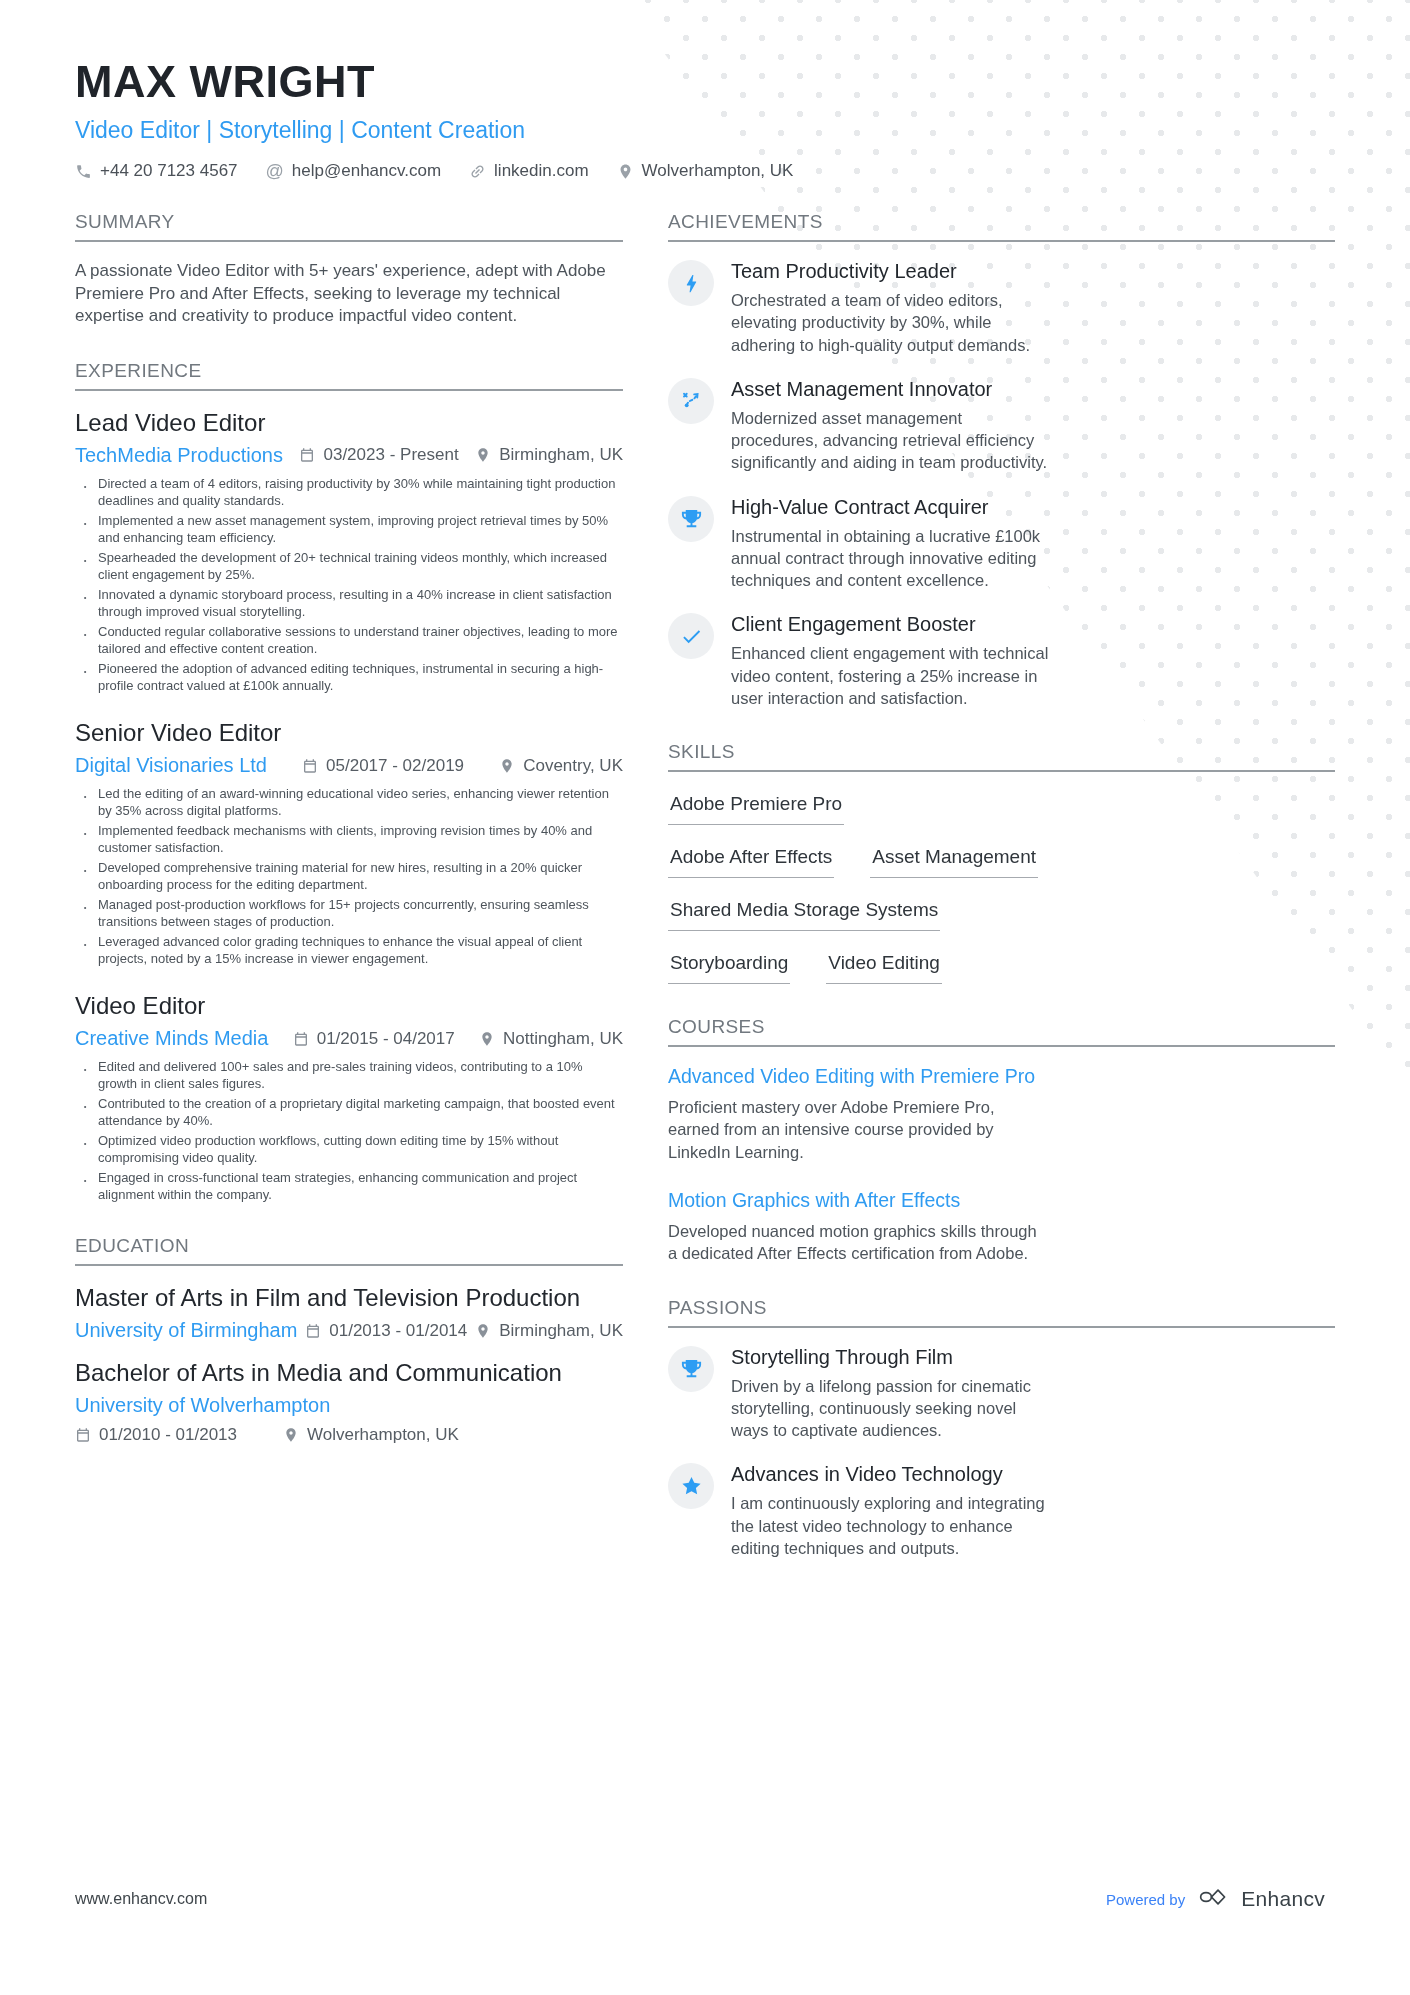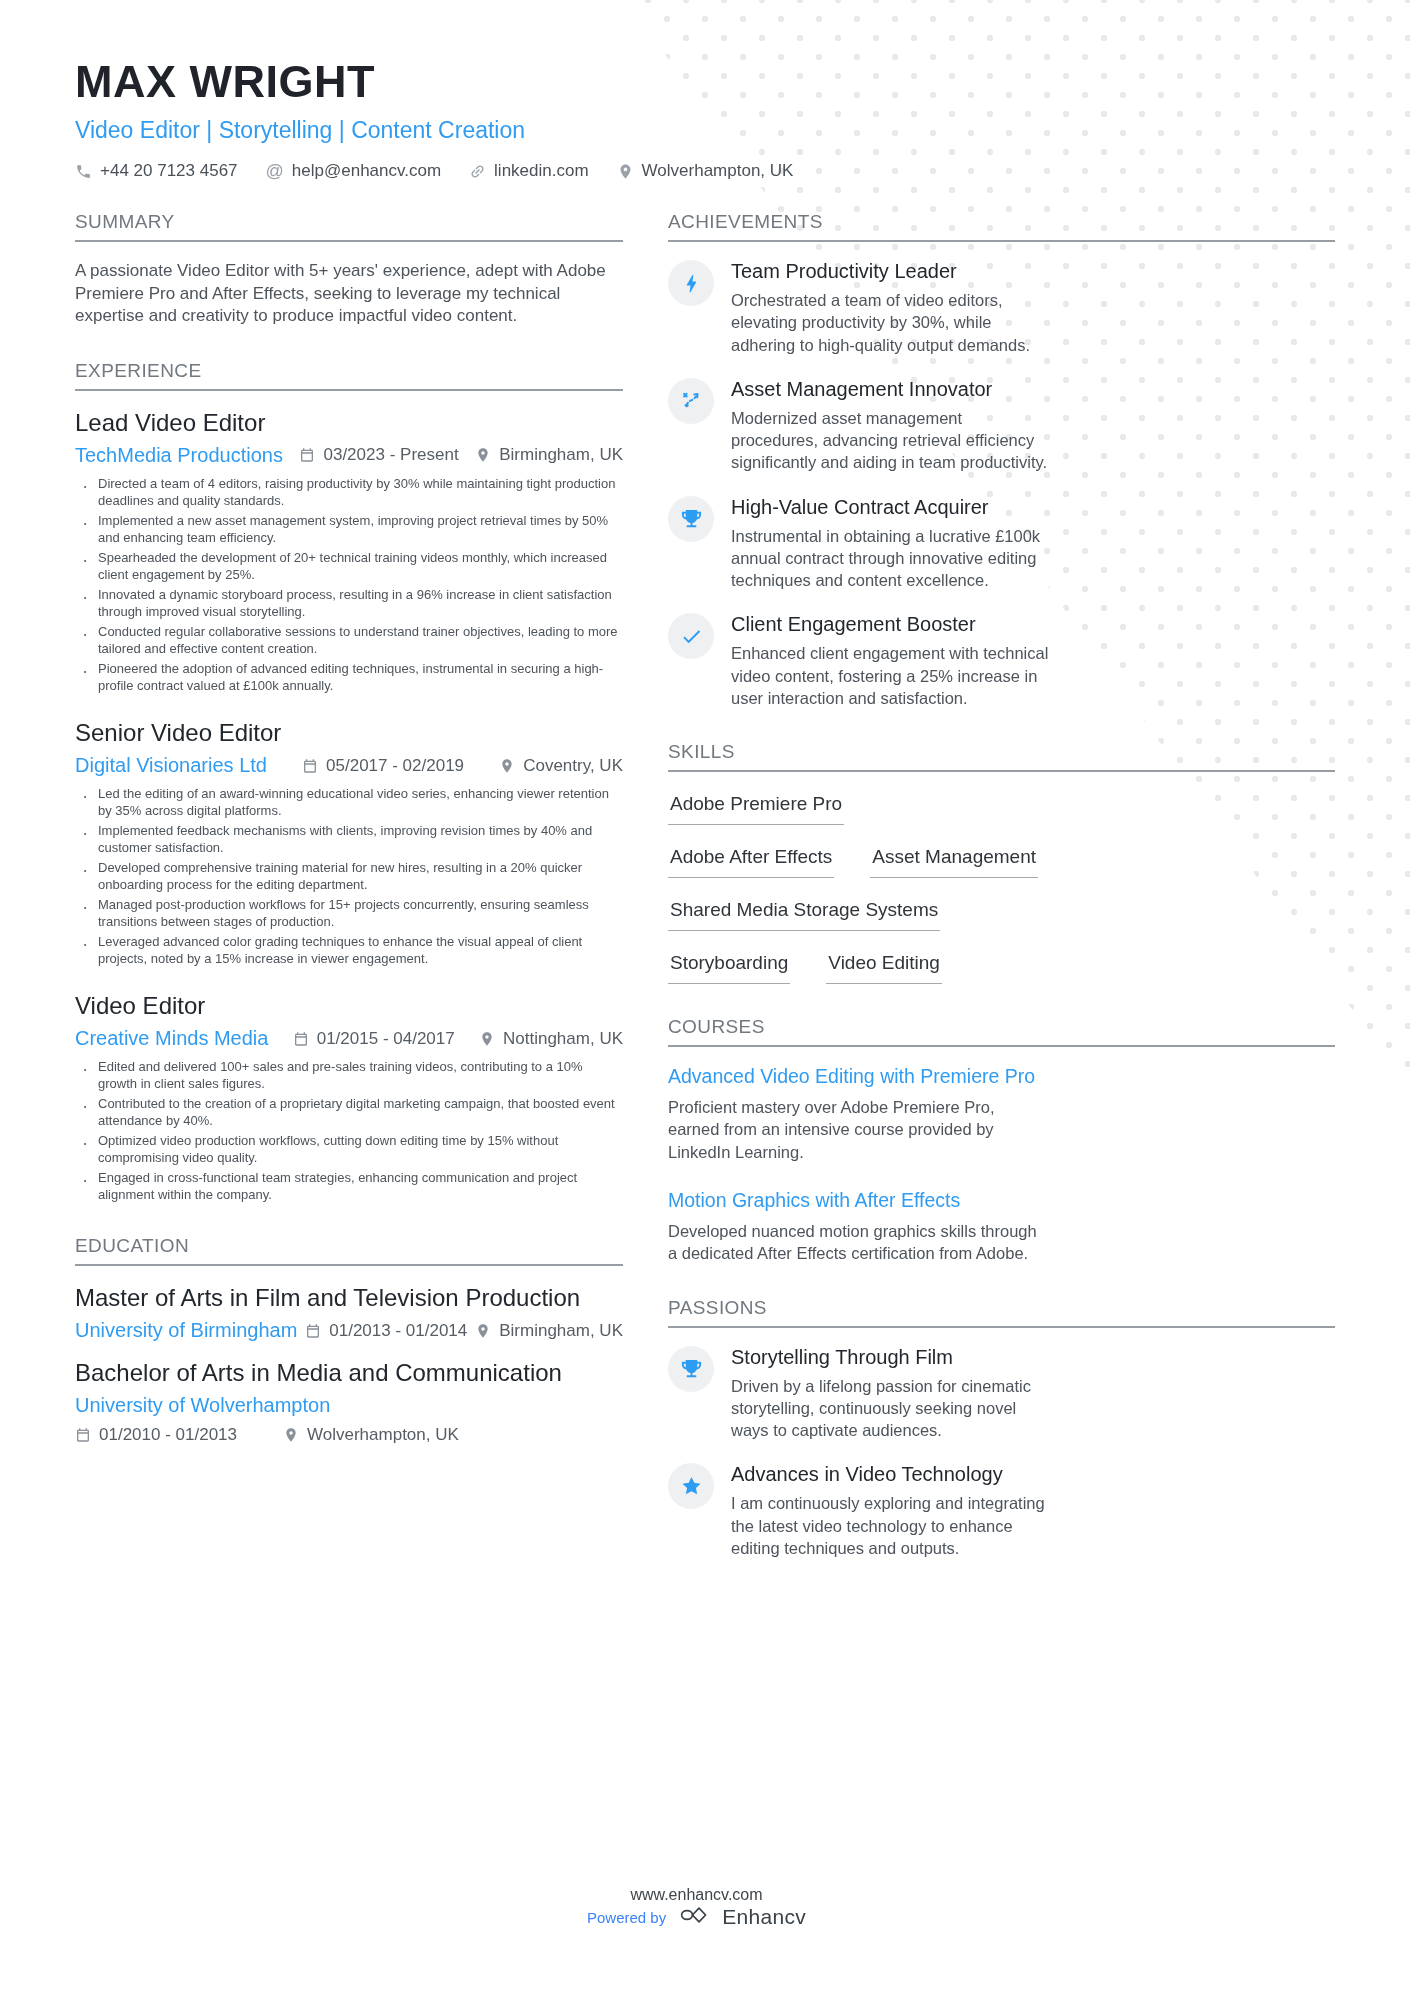--- a/index.html
+++ b/index.html
@@ -69,21 +69,21 @@
   
   .skills-wrap { display:flex; flex-wrap:wrap; column-gap:36px; row-gap:21px; max-width:372px; padding-top:3px; }
   .skill { font-size:19px; color:#2f353b; padding:0 2px 9px 2px; border-bottom:1px solid #a6aaaf; white-space:nowrap; }
 
   
   .course { margin-bottom:26px; max-width:374px; }
   .course-title { font-size:19.5px; font-weight:500; color:#2f9bf1; margin:0 0 8px 0; }
   .course-text { font-size:16.5px; line-height:1.35; color:#4d545b; margin:0; }
 
   
-  .footer { position:absolute; left:75px; right:92px; top:1886px; display:flex; justify-content:center; align-items:center; z-index:1;flex-direction:column; }
+  .footer { position:absolute; left:75px; right:85px; top:1886px; display:flex; justify-content:space-between; align-items:center; z-index:1; }
   .site { font-size:16px; color:#3e454a; }
   .powered { display:flex; align-items:center; gap:11px; }
   .powered-label { font-size:15px; color:#3b82f6; }
   .brand-logo svg { width:34px; height:22px; stroke:#394248; stroke-width:2.2; fill:none; stroke-linejoin:round; }
   .brand { font-size:21px; font-weight:500; color:#394248; letter-spacing:.3px; }
 </style>
 </head>
 <body>
 
 <div class="page">
@@ -146,21 +146,21 @@
                 <svg viewBox="0 0 24 24">
                     <path d="M12 2C8.1 2 5 5.1 5 9c0 5.2 7 13 7 13s7-7.8 7-13c0-3.9-3.1-7-7-7zm0 9.5c-1.4 0-2.5-1.1-2.5-2.5S10.6 6.5 12 6.5s2.5 1.1 2.5 2.5-1.1 2.5-2.5 2.5z"></path>
                   </svg>
                 <span>Birmingham, UK</span>
               </span>
             </div>
             <ul class="bullets">
               <li>Directed a team of 4 editors, raising productivity by 30% while maintaining tight production deadlines and quality standards.</li>
               <li>Implemented a new asset management system, improving project retrieval times by 50% and enhancing team efficiency.</li>
               <li>Spearheaded the development of 20+ technical training videos monthly, which increased client engagement by 25%.</li>
-              <li>Innovated a dynamic storyboard process, resulting in a 96% increase in client satisfaction through improved visual storytelling.</li>
+              <li>Innovated a dynamic storyboard process, resulting in a 40% increase in client satisfaction through improved visual storytelling.</li>
               <li>Conducted regular collaborative sessions to understand trainer objectives, leading to more tailored and effective content creation.</li>
               <li>Pioneered the adoption of advanced editing techniques, instrumental in securing a high-profile contract valued at £100k annually.</li>
             </ul>
           </div>
 
           <div class="job">
             <h3 class="job-title">Senior Video Editor</h3>
             <div class="job-meta">
               <span class="company">Digital Visionaries Ltd</span>
               <span class="meta-item">

